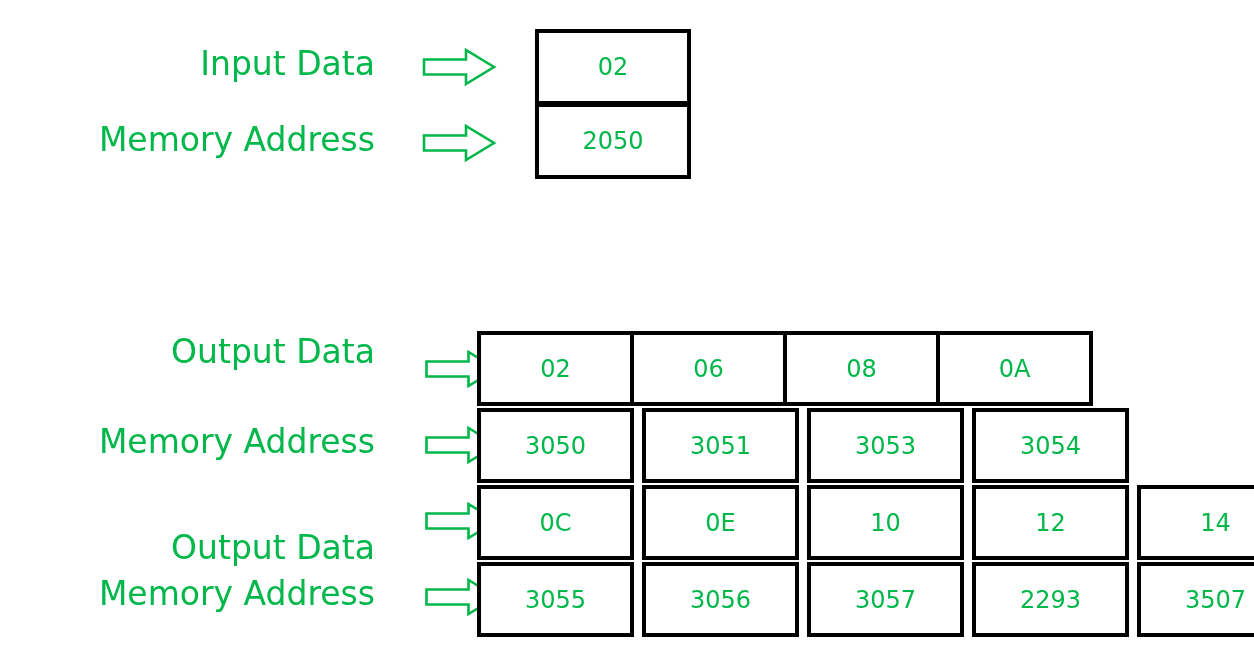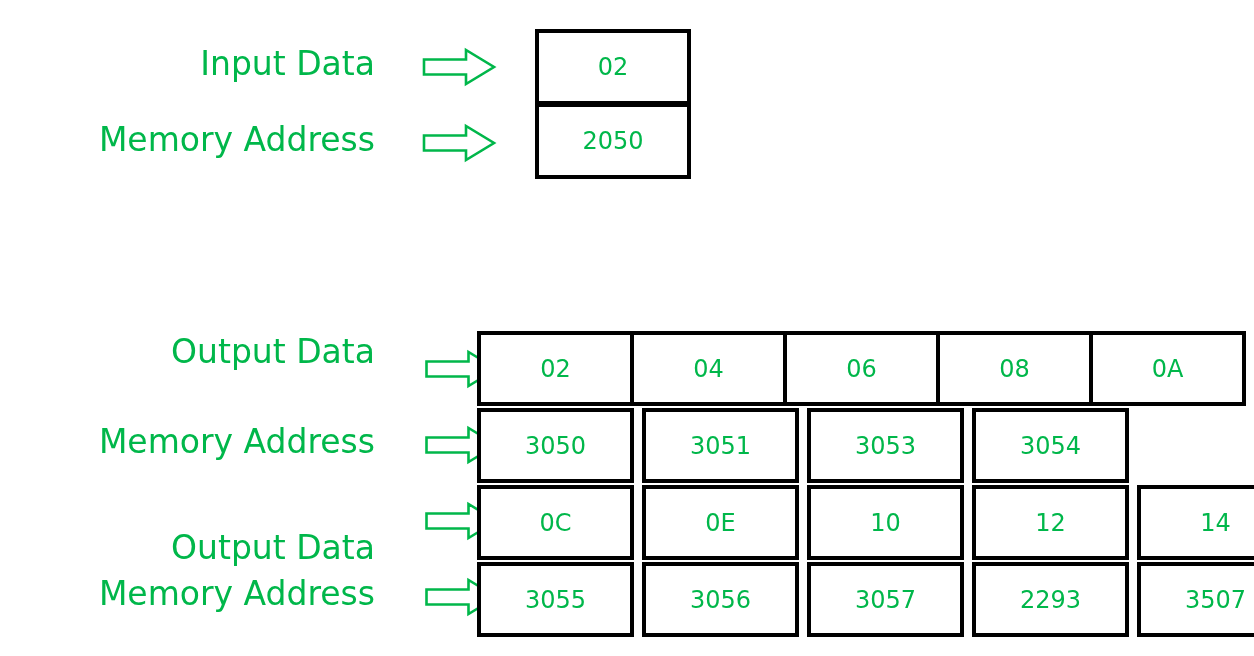--- a/index.html
+++ b/index.html
@@ -111,21 +111,20 @@
     <span class="arrow-icon">
       <svg width="77" height="40" viewBox="0 0 76 40" fill="none">
         <path d="M3 12.5 H45 V3 L73 20 L45 37 V27.5 H3 Z" stroke="currentColor" stroke-width="2.6"></path>
       </svg>
     </span>
   </div>
 
   <div class="out-table">
     <div class="strip">
       <div class="ocell val">02</div>
-      <div class="ocell val">04</div>
       <div class="ocell val">06</div>
       <div class="ocell val">08</div>
       <div class="ocell val">0A</div>
     </div>
     <div class="strip">
       <div class="ocell val">3050</div>
       <div class="ocell val">3051</div>
       <div class="ocell val">3053</div>
       <div class="ocell val">3054</div>
     </div>

